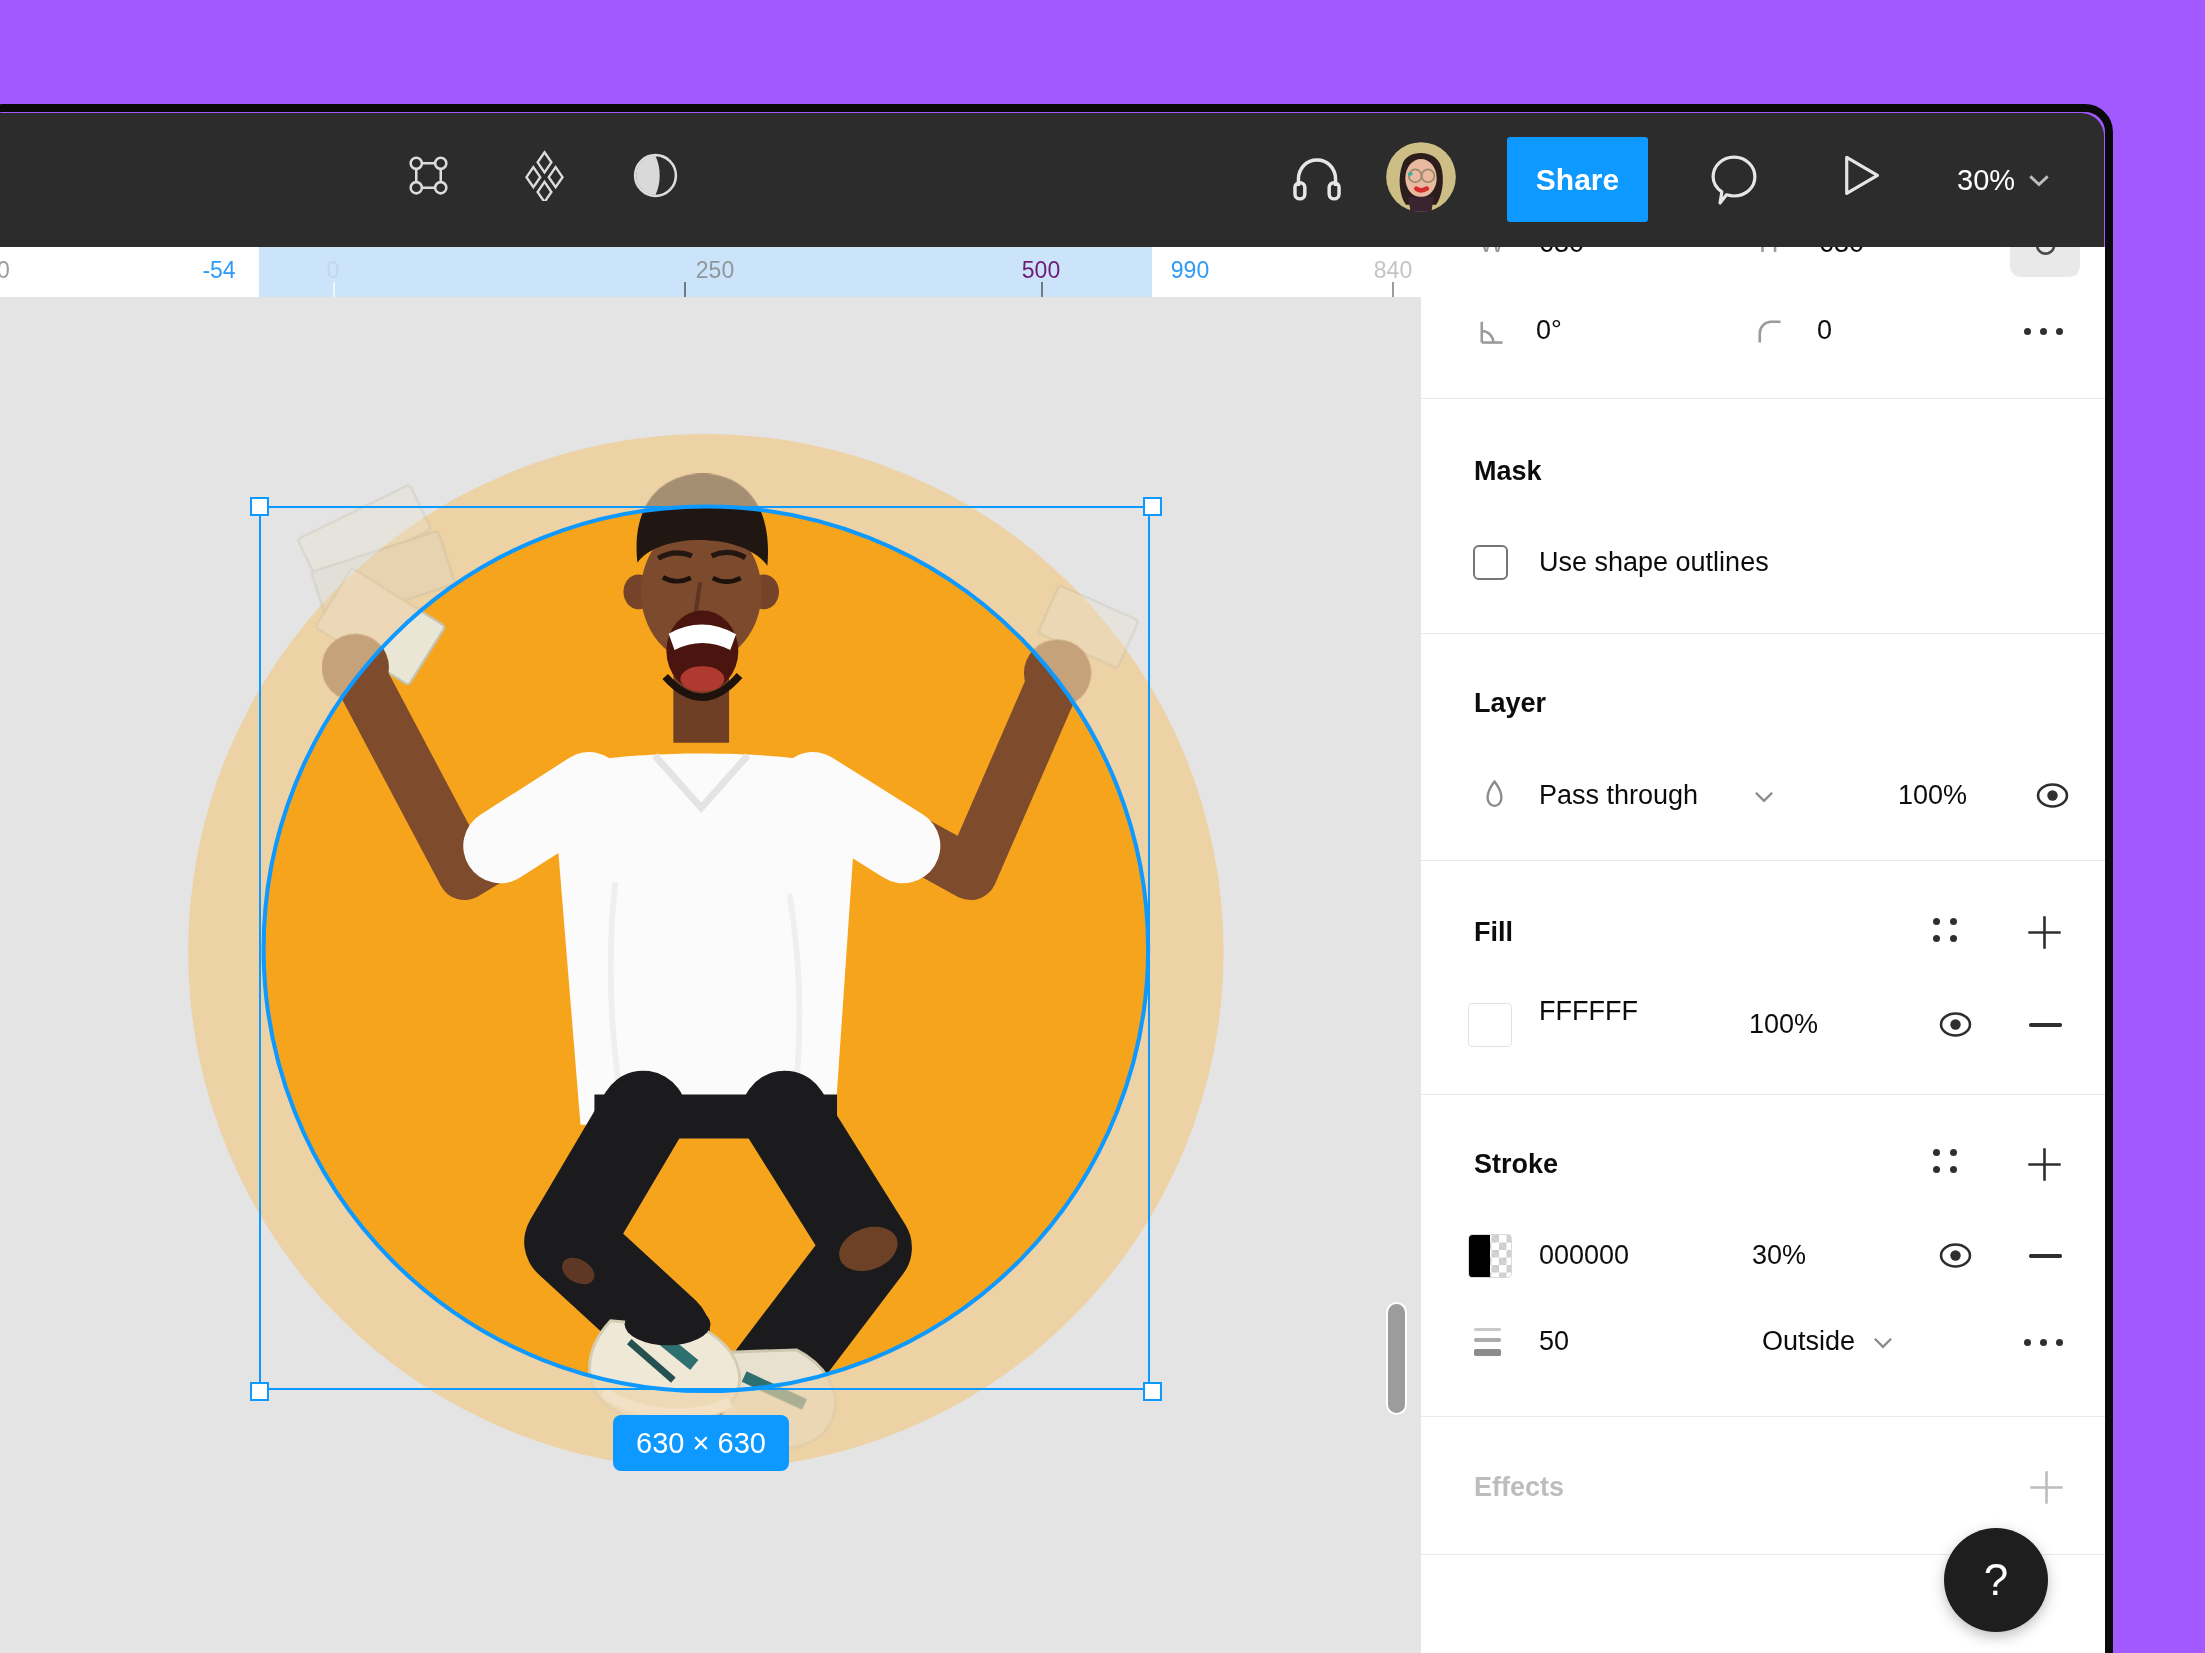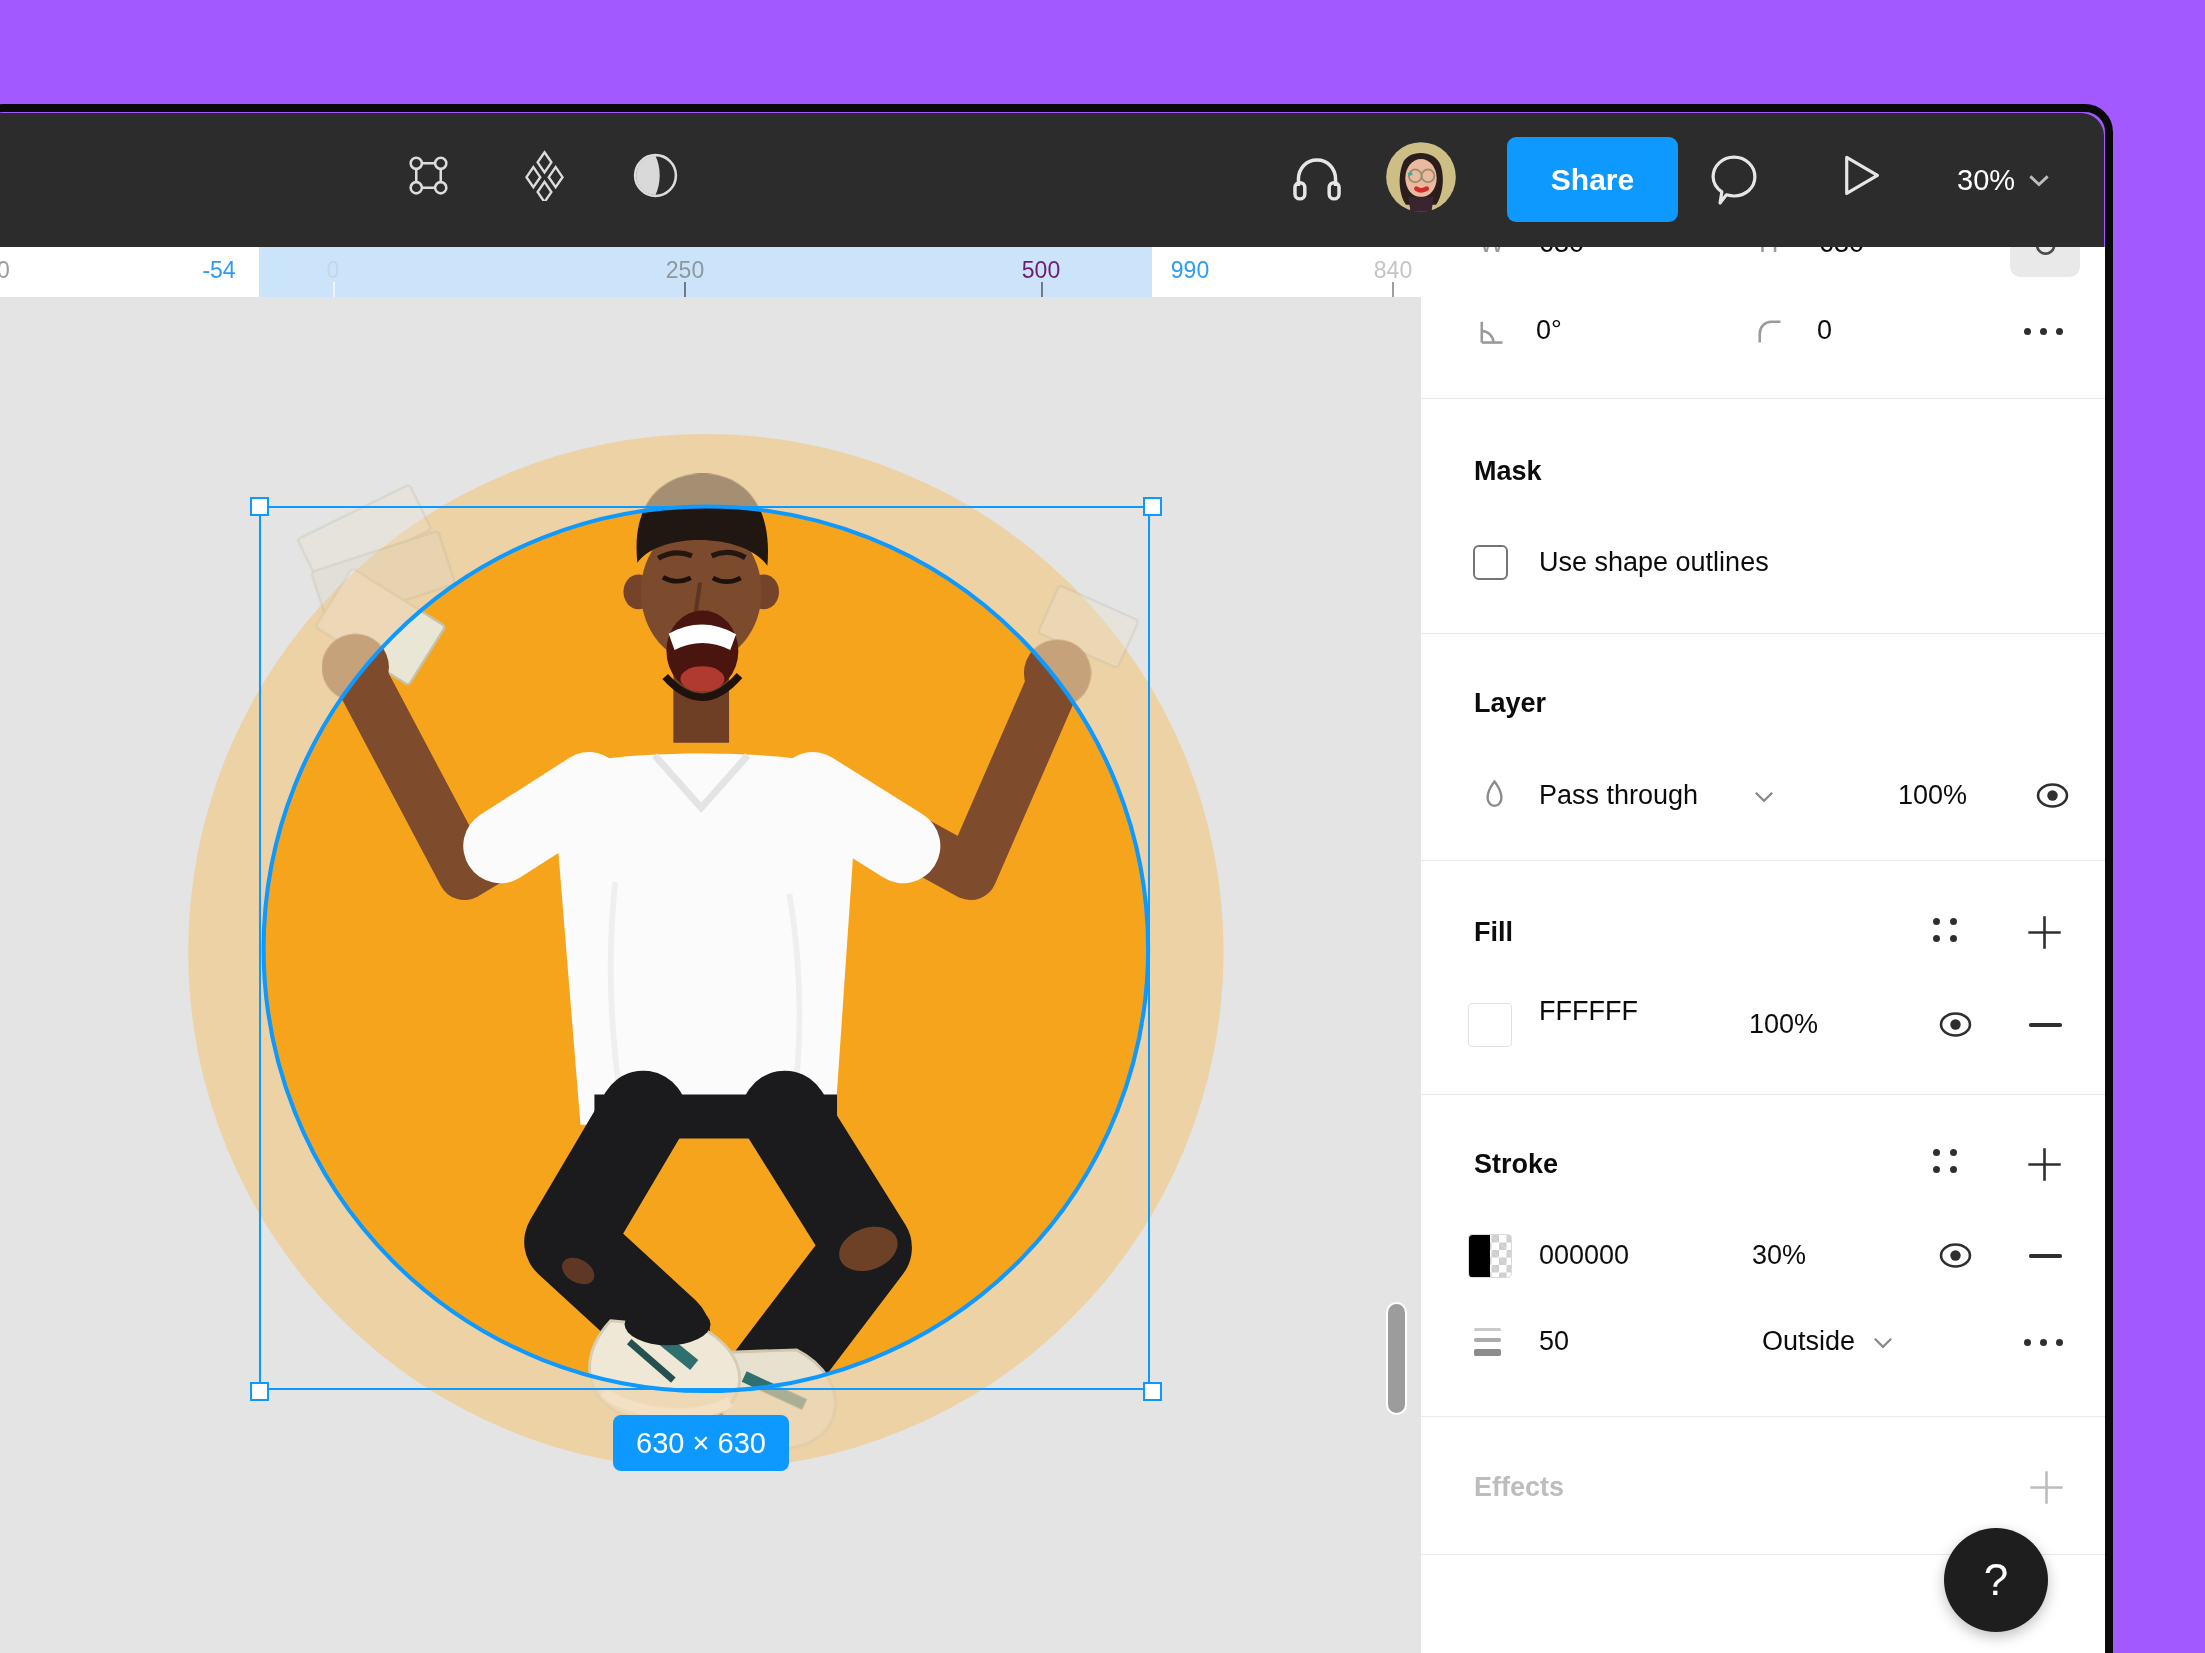--- a/index.html
+++ b/index.html
@@ -4,21 +4,21 @@
 <style>
   html,body{margin:0;padding:0;width:2205px;height:1654px;overflow:hidden;
     background:#A259FF;font-family:"Liberation Sans",sans-serif;}
   .abs{position:absolute;}
   
   #window-outline{left:-25.5px;top:104px;width:2138px;height:1666px;
     border:8.1px solid #0a0a0a;border-radius:28px;z-index:60;pointer-events:none;box-sizing:border-box;}
   
   #toolbar{left:0;top:113px;width:2104px;height:134px;background:#2C2C2C;border-radius:0 23px 0 0;z-index:5;}
   .tb-icon svg{display:block;}
-  #share-button{left:1507px;top:24px;width:171px;height:85px;background:#0D99FF;border-radius:9px;
+  #share-button{left:1507px;top:24px;width:141px;height:85px;background:#0D99FF;border-radius:3px;
     display:flex;align-items:center;justify-content:center;color:#fff;font-size:30px;font-weight:700;}
   #zoom-menu{left:1957px;top:49px;width:122px;height:37px;display:flex;align-items:center;gap:12.8px;
     color:#fff;font-size:29px;}
   
   #ruler{left:0;top:247px;width:1421px;height:50px;background:#ffffff;z-index:4;overflow:hidden;}
   #ruler-highlight{left:259px;top:0;width:893px;height:50px;background:#CBE4F9;}
   .rlabel{top:8.1px;transform:translateX(-50%);font-size:23px;line-height:31px;}
   .rtick{top:35px;width:1.7px;height:15.7px;}
   
   #canvas{left:0;top:297px;width:1421px;height:1357px;background:#E4E4E4;overflow:hidden;z-index:1;}
@@ -122,21 +122,21 @@
       <path d="M4 4 L19 18 L34 4" stroke="#BDBDBD" stroke-width="5" fill="none"></path>
     </svg>
   </div>
 </div>
 
 <div id="ruler" class="abs">
   <div id="ruler-highlight" class="abs"></div>
   <span class="abs rlabel" style="left:3.5px;color:#9b9b9b">0</span>
   <span class="abs rlabel" style="left:219px;color:#2E9BF7">-54</span>
   <span class="abs rlabel" style="left:333px;color:#c3d7e8">0</span>
-  <span class="abs rlabel" style="left:685px;color:#8f979d">250</span>
+  <span class="abs rlabel" style="left:715px;color:#8f979d">250</span>
   <span class="abs rlabel" style="left:1041px;color:#701a75">500</span>
   <span class="abs rlabel" style="left:1190px;color:#2E9BF7">990</span>
   <span class="abs rlabel" style="left:1393px;color:#c4c4c4">840</span>
   <div class="abs rtick" style="left:333px;background:#eef6fd"></div>
   <div class="abs rtick" style="left:684px;background:#6f7b84"></div>
   <div class="abs rtick" style="left:1041px;background:#6f7b84"></div>
   <div class="abs rtick" style="left:1392px;background:#9d9d9d"></div>
 </div>
 
 <div id="canvas" class="abs">

